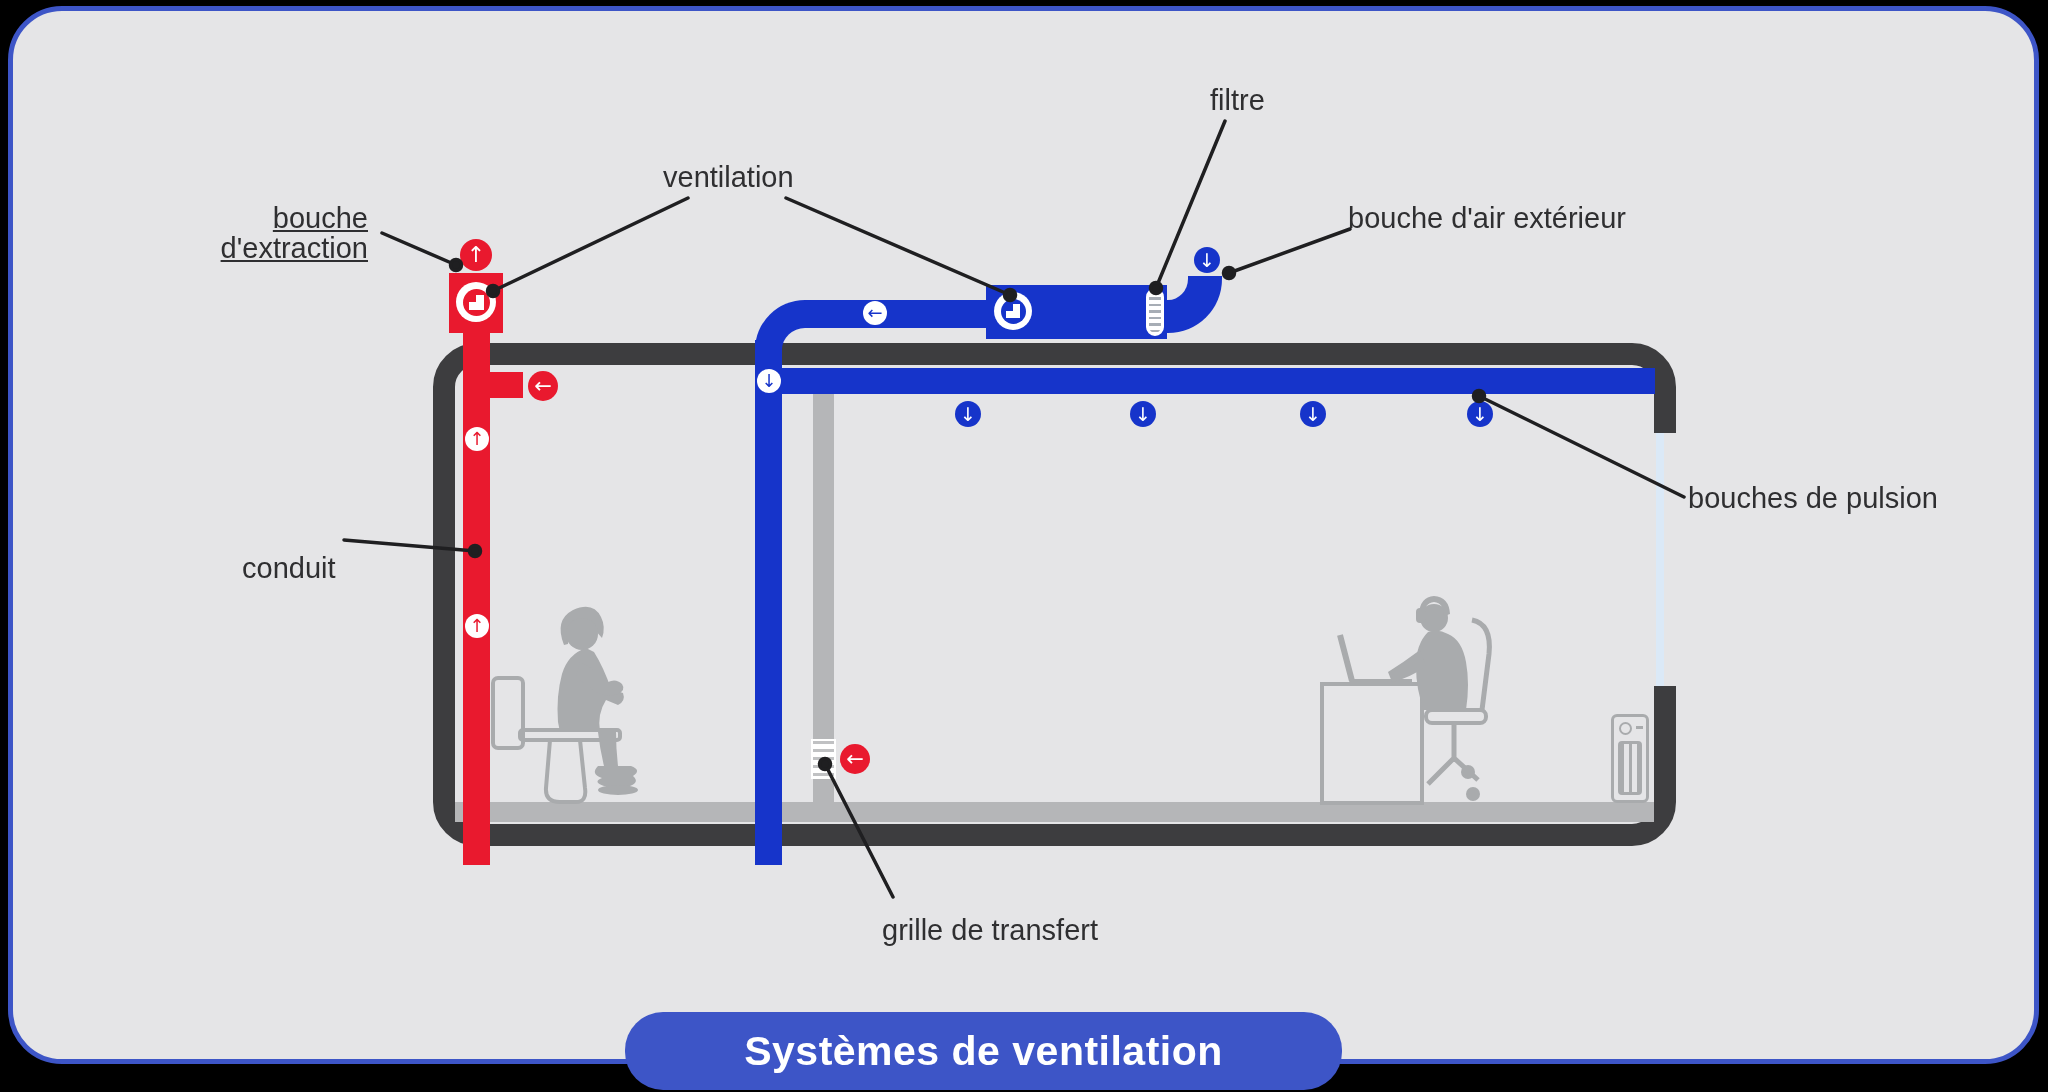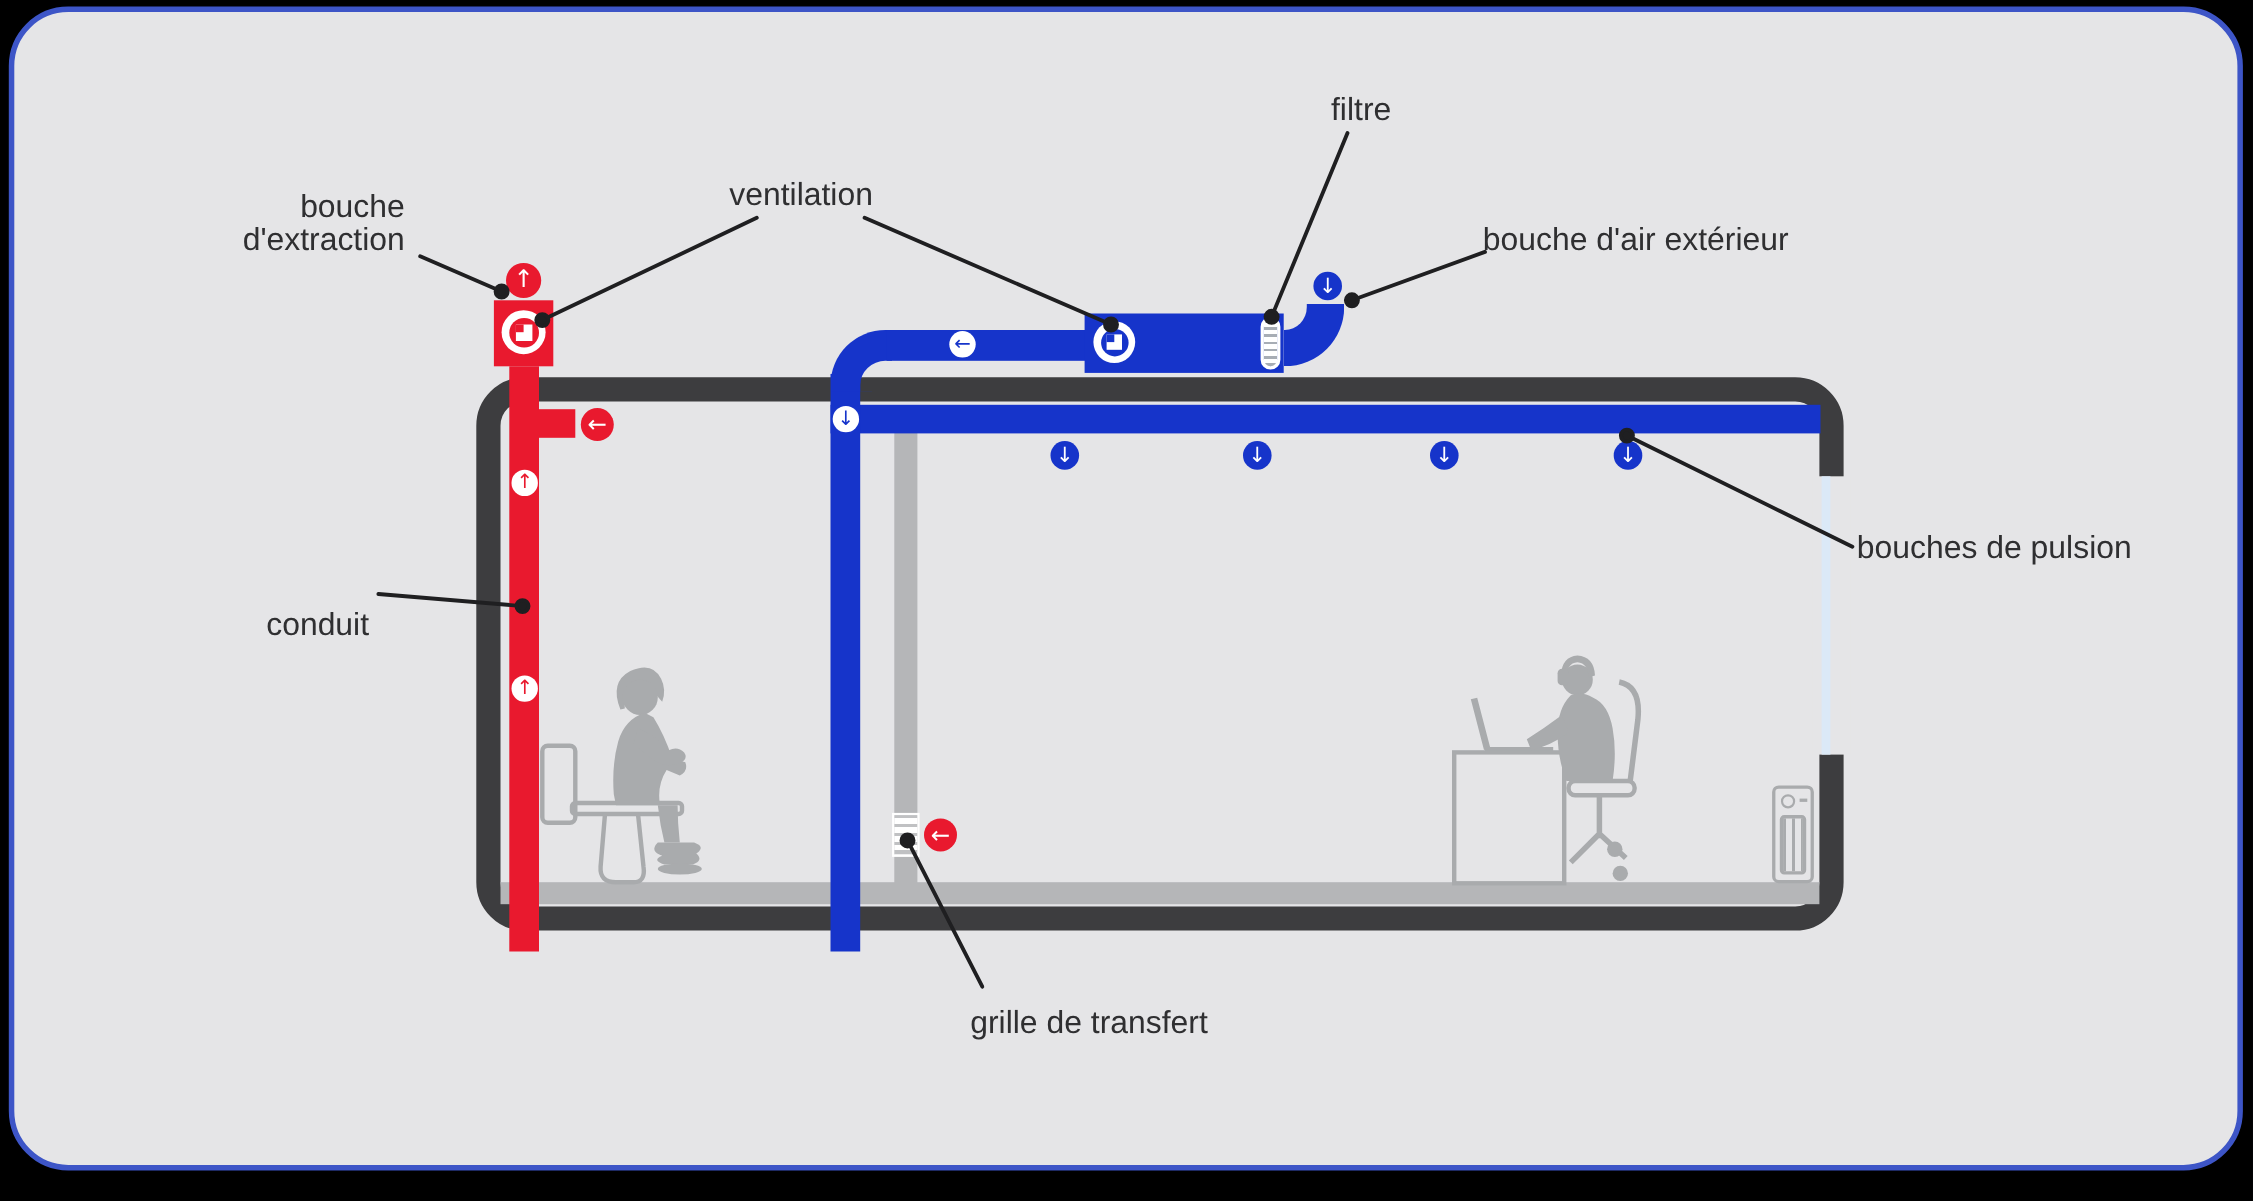--- a/index.html
+++ b/index.html
@@ -192,22 +192,25 @@
         <circle cx="1479" cy="396" r="5.5"></circle>
       <line x1="893" y1="897" x2="825" y2="764"></line>
         <circle cx="825" cy="764" r="5.5"></circle>
       <line x1="344" y1="540" x2="475" y2="551"></line>
         <circle cx="475" cy="551" r="5.5"></circle>
     </g>
   </svg>
 
   <div class="lbl" style="left:1210px;top:84px;text-align:right;">filtre</div>
   <div class="lbl" style="left:663px;top:161px;">ventilation</div>
-  <div class="lbl two" style="right:1680px;top:173px;">
+  <div class="lbl two" style="right:1680px;top:203px;text-decoration:underline;">
     <span>bouche</span><br>
     <span>d'extraction</span>
   </div>
   <div class="lbl" style="left:1348px;top:202px;">bouche d'air extérieur</div>
   <div class="lbl" style="left:1688px;top:482px;">bouches de pulsion</div>
   <div class="lbl" style="left:882px;top:898px;margin-top:16px;">grille de transfert</div>
   <div class="lbl" style="left:242px;top:520px;margin-top:32px;">conduit</div>
 
+  <div class="banner">
+    <span>Systèmes de ventilation</span>
+  </div>
 </div>
 
 </body></html>

